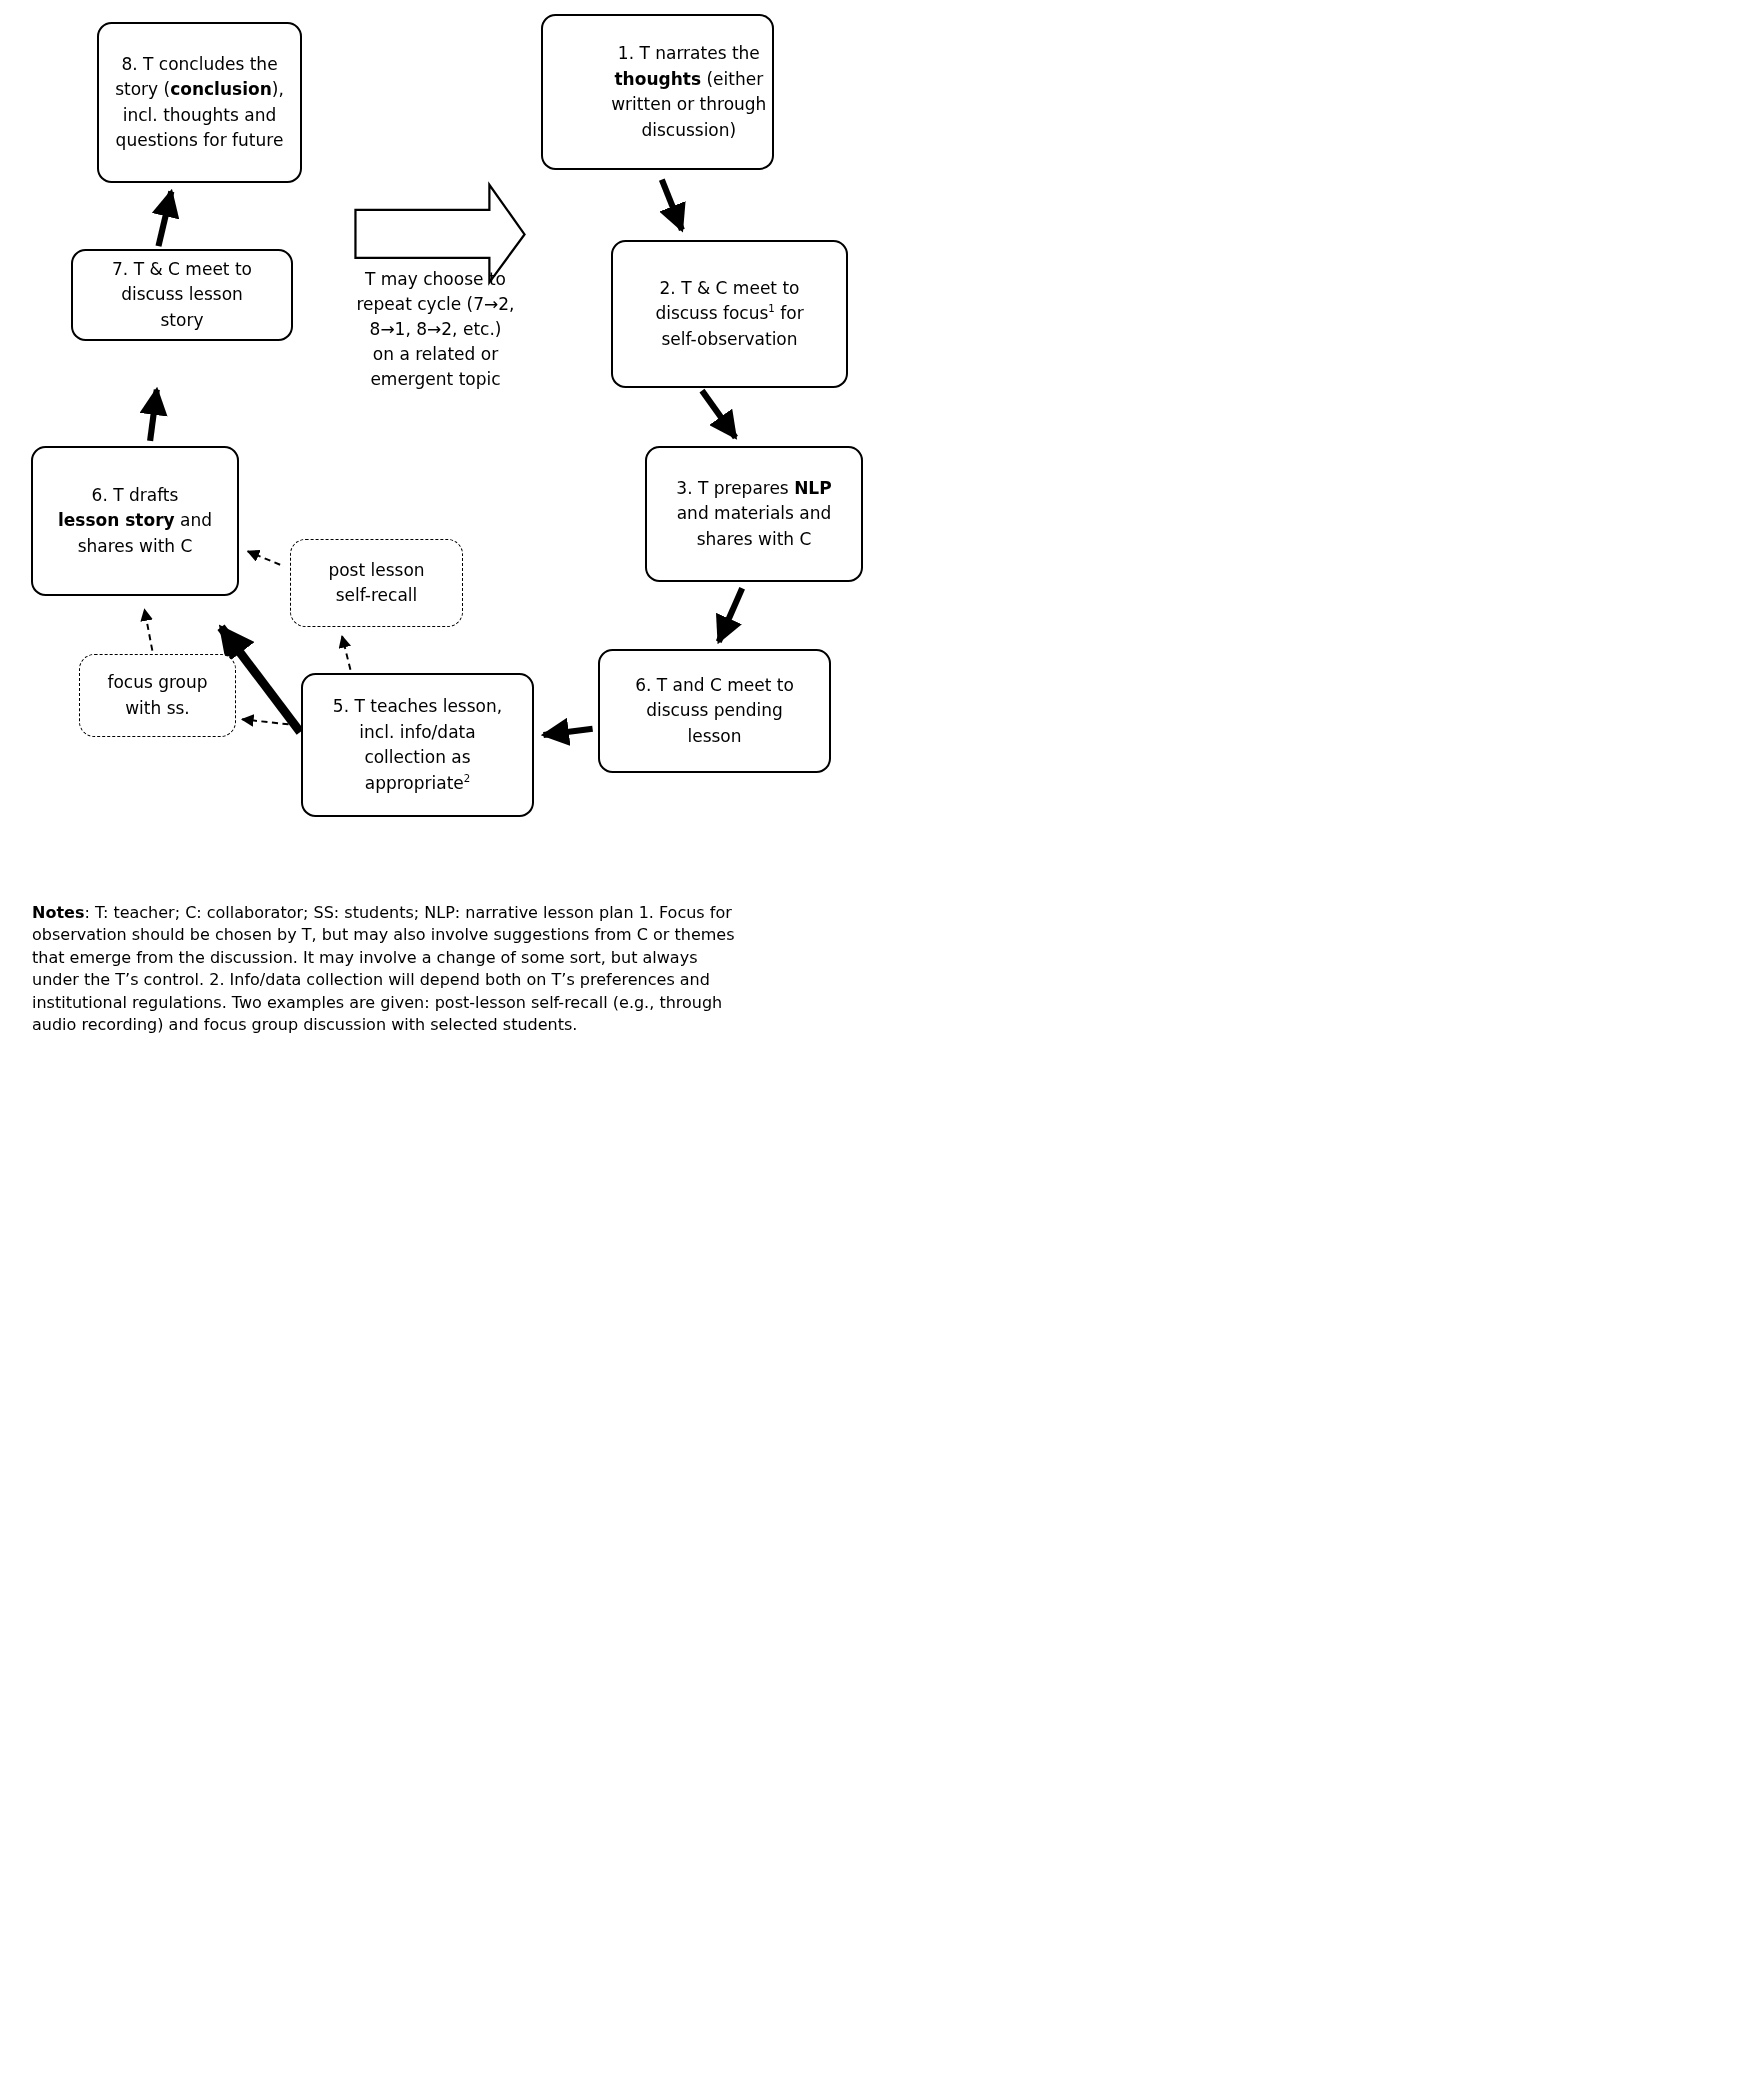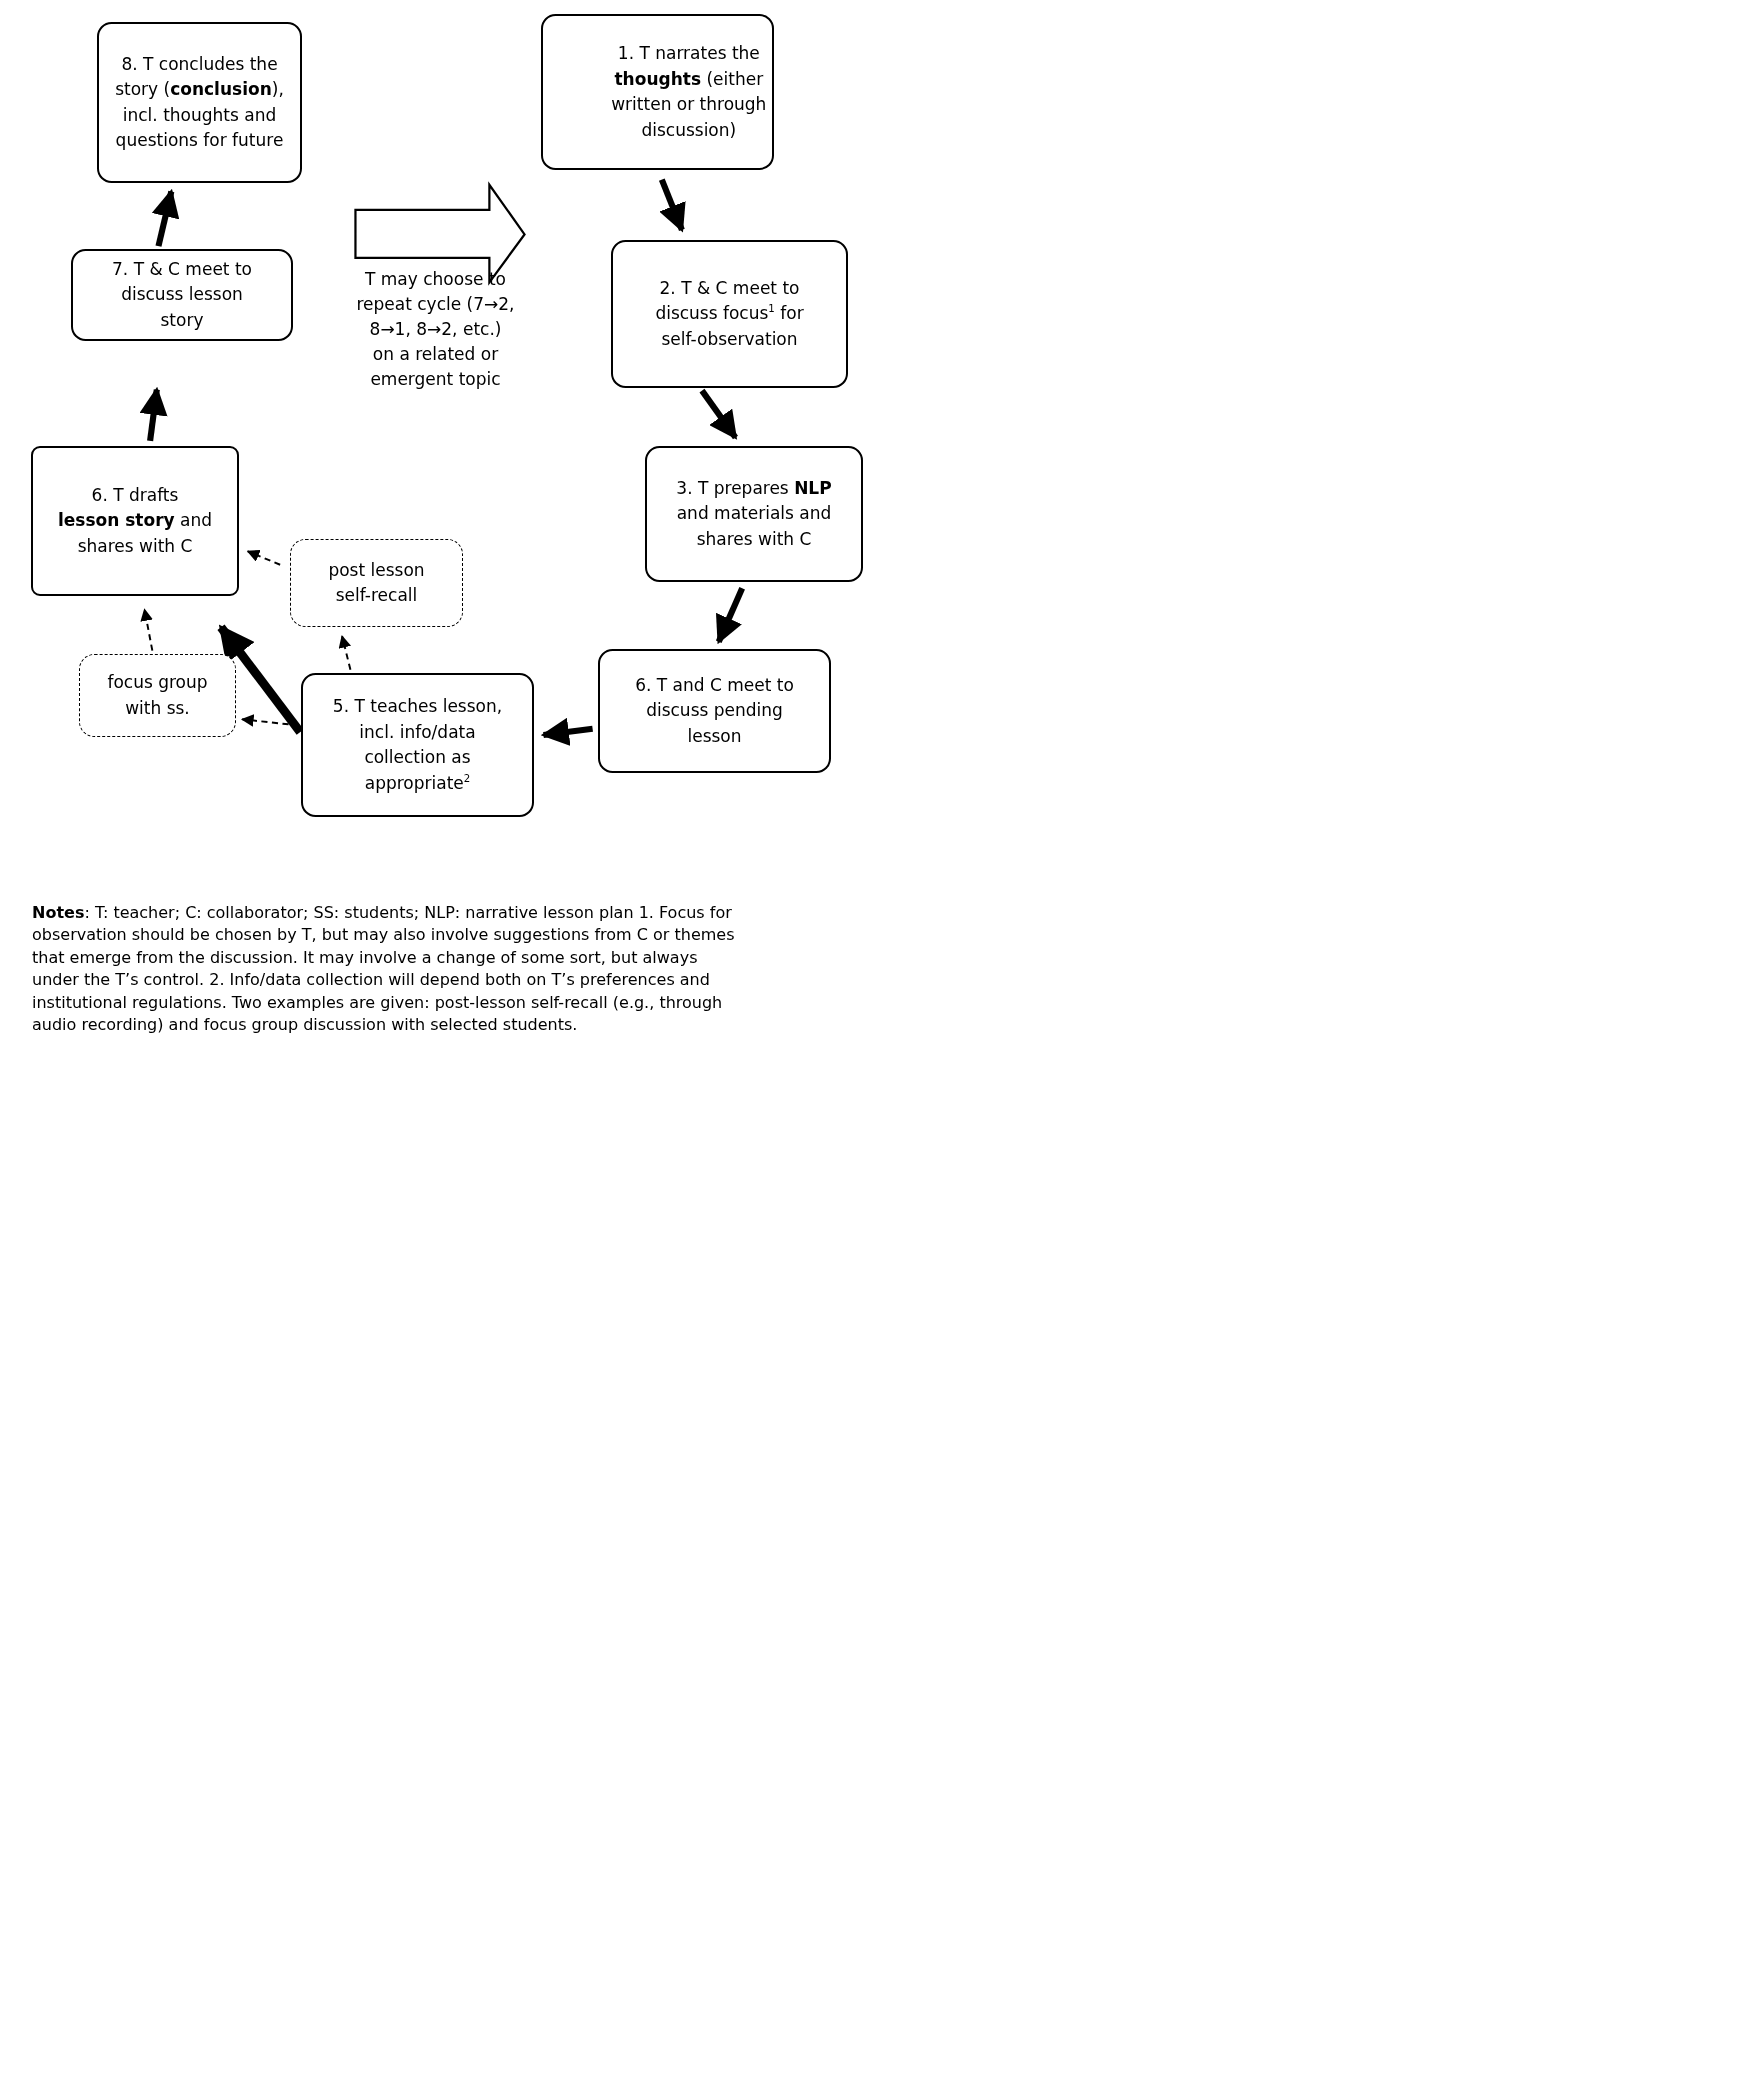--- a/index.html
+++ b/index.html
@@ -112,21 +112,21 @@
 discuss lesson
 story</div>
   </div>
 
   <div class="node" style="left:584px; top:240px; width:237px; height:148px;margin-left:27px;">
     <div class="node-text">2. T &amp; C meet to
 discuss focus<sup>1</sup> for
 self-observation</div>
   </div>
 
-  <div class="node" style="left:31px; top:446px; width:208px; height:150px;border-radius:9px;">
+  <div class="node" style="left:31px; top:446px; width:208px; height:150px;">
     <div class="node-text">6. T drafts
 <b>lesson story</b> and
 shares with C</div>
   </div>
 
   <div class="node" style="left:645px; top:446px; width:218px; height:136px;">
     <div class="node-text">3. T prepares <b>NLP</b>
 and materials and
 shares with C</div>
   </div>

